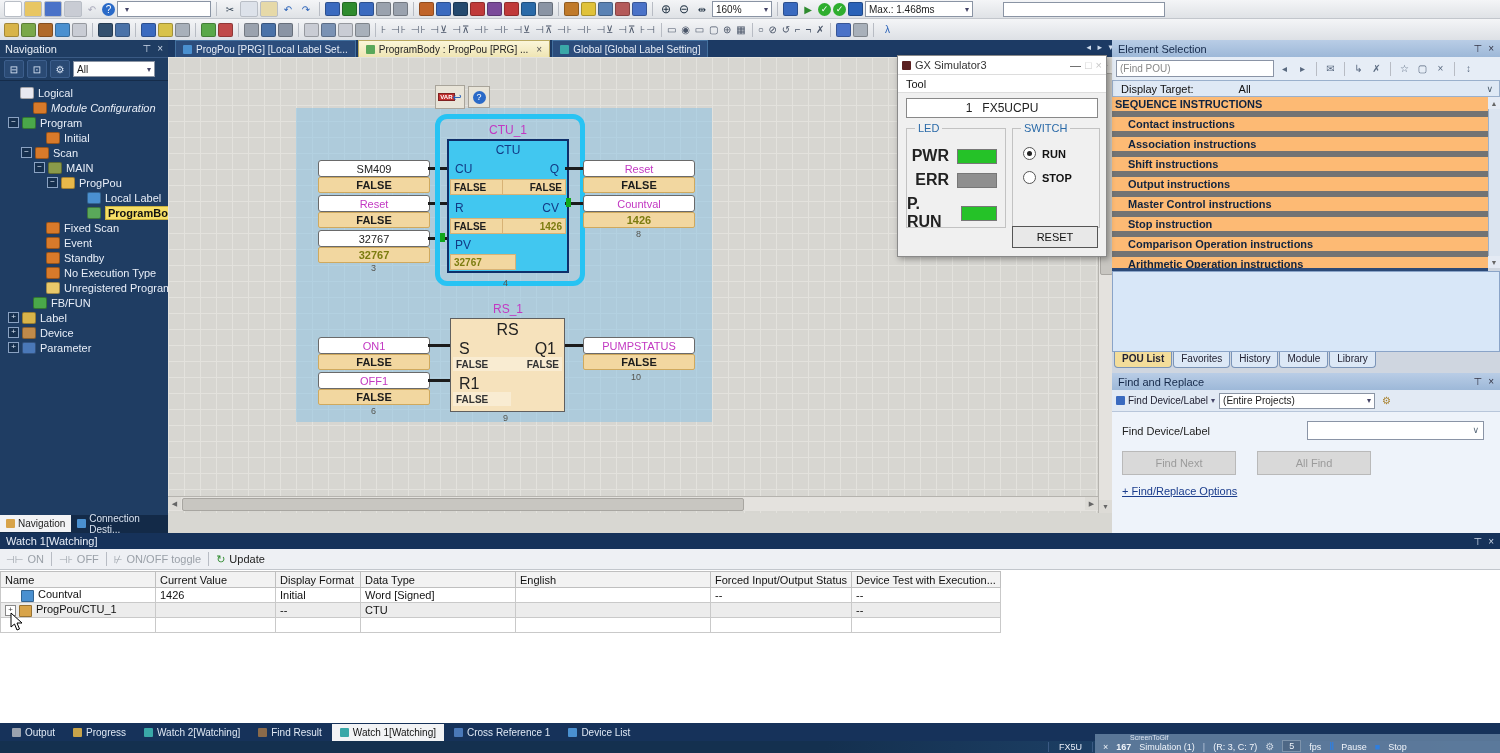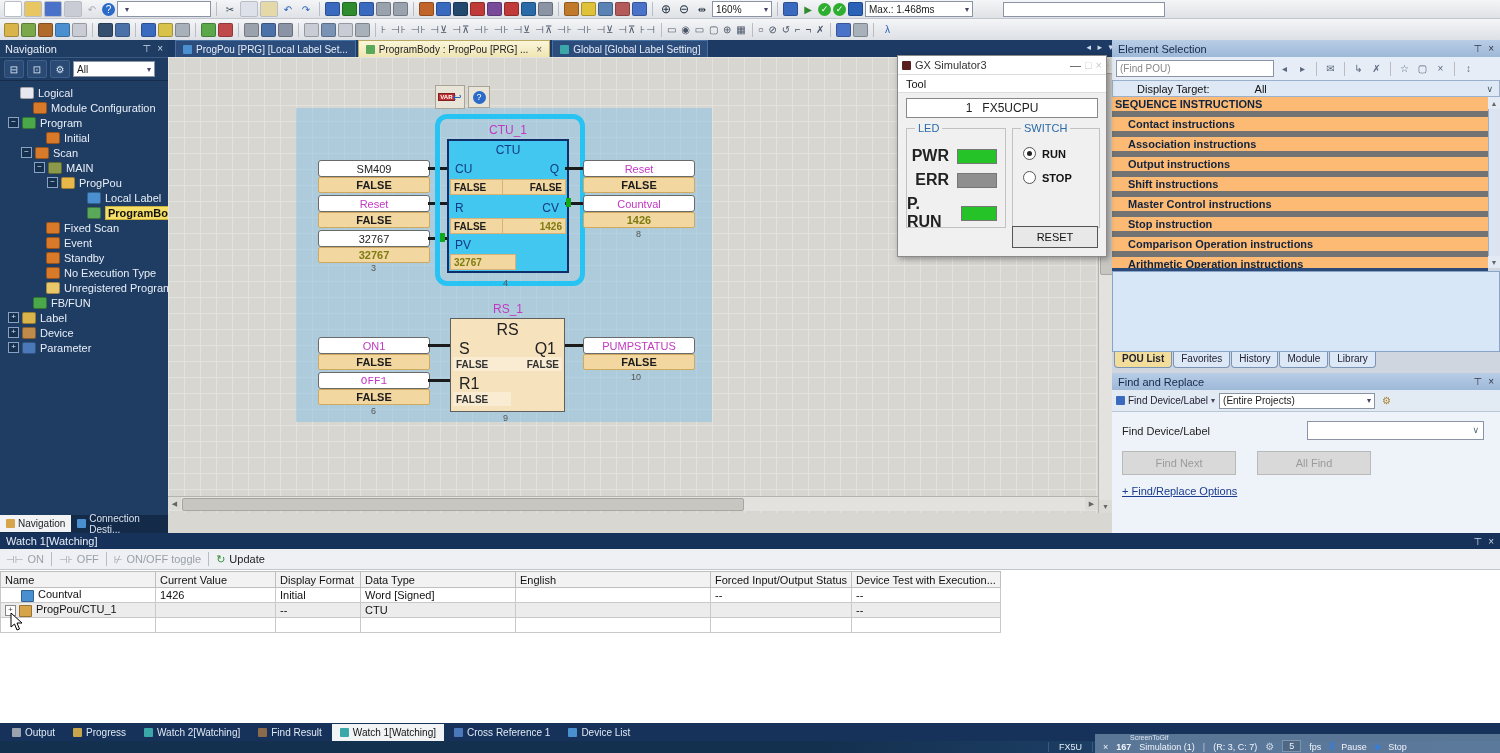--- a/index.html
+++ b/index.html
@@ -251,21 +251,21 @@
       <span class="combo" style="width:74px;">
           <span>All</span>
         </span>
     </div>
     <div id="tree">
       <div class="titem" style="padding-left:2px;">
           <span class="exp none"></span>
           <span class="tico" style="background:#e8e8f0;"></span>
           <span class="tlab">Logical</span>
         </div>
-      <div class="titem" style="padding-left:15px;">
+      <div class="titem" style="padding-left:15px;font-style:italic;">
           <span class="exp none"></span>
           <span class="tico" style="background:#d87a2a;"></span>
           <span class="tlab">Module Configuration</span>
         </div>
       <div class="titem" style="padding-left:4px;">
           <span class="exp minus"></span>
           <span class="tico" style="background:#4aa84a;"></span>
           <span class="tlab">Program</span>
         </div>
       <div class="titem" style="padding-left:28px;">
@@ -424,21 +424,21 @@
       <div class="vtan olive" style="left:415px;top:155px;width:110px;">1426</div>
 
       <div class="stepnum" style="left:203px;top:206px;">3</div>
       <div class="stepnum" style="left:335px;top:221px;">4</div>
       <div class="stepnum" style="left:468px;top:172px;">8</div>
 
       <div class="inst" style="left:300px;top:245px;width:80px;text-align:center;">RS_1</div>
 
       <div class="wlabel mag" style="left:150px;top:280px;width:110px;">ON1</div>
       <div class="vtan" style="left:150px;top:297px;width:110px;">FALSE</div>
-      <div class="wlabel mag" style="left:150px;top:315px;width:110px;font-family:Liberation Mono, monospace;">OFF1</div>
+      <div class="wlabel mag" style="left:150px;top:315px;width:110px;">OFF1</div>
       <div class="vtan" style="left:150px;top:332px;width:110px;">FALSE</div>
 
       <div class="wire" style="left:260px;top:287px;width:22px;"></div>
       <div class="wire" style="left:260px;top:322px;width:22px;"></div>
       <div class="wire" style="left:395px;top:287px;width:20px;"></div>
 
       <div id="rsblock" class="abs">
         <div class="rport" style="left:0;right:0;top:2px;text-align:center;">RS</div>
         <div class="rport" style="left:8px;top:21px;">S</div>
         <div class="rport" style="right:8px;top:21px;">Q1</div>
@@ -531,29 +531,29 @@
       <span class="tico16">↳</span>
       <span class="tico16">✗</span>
       <span class="sep"></span>
       <span class="tico16">☆</span>
       <span class="tico16">▢</span>
       <span class="tico16">×</span>
       <span class="sep"></span>
       <span class="tico16">↕</span>
     </div>
     <div id="estarget">
-      <span style="padding-left:24px;">Display Target:</span>
+      <span style="padding-left:8px;">Display Target:</span>
       <span style="margin-left:45px;">All</span>
     </div>
     <div id="eslist">
       <div class="esrow hdr">SEQUENCE INSTRUCTIONS</div>
       <div class="esrow sub">Contact instructions</div>
       <div class="esrow sub">Association instructions</div>
+      <div class="esrow sub">Shift instructions</div>
       <div class="esrow sub">Output instructions</div>
-      <div class="esrow sub">Shift instructions</div>
       <div class="esrow sub">Master Control instructions</div>
       <div class="esrow sub">Stop instruction</div>
       <div class="esrow sub">Comparison Operation instructions</div>
       <div class="esrow sub">Arithmetic Operation instructions</div>
       <div class="esrow sub">Data transfer instructions</div>
       <div class="esrow sub">Logical Operation instructions</div>
     </div>
     <div id="esscroll">
       <span class="scbtn scArrU" style="left:-1px;top:0;width:12px;height:12px;background:#e4eaf4;"></span>
       <span class="scbtn scArrD" style="left:-1px;bottom:0;width:12px;height:12px;background:#e4eaf4;"></span>

